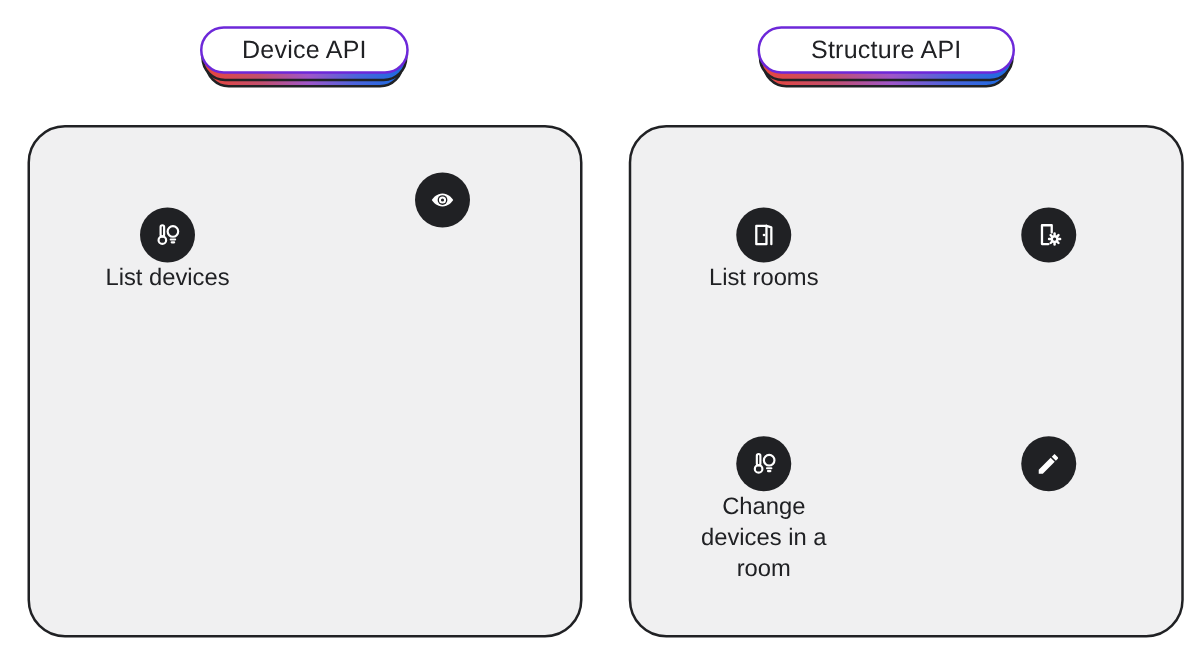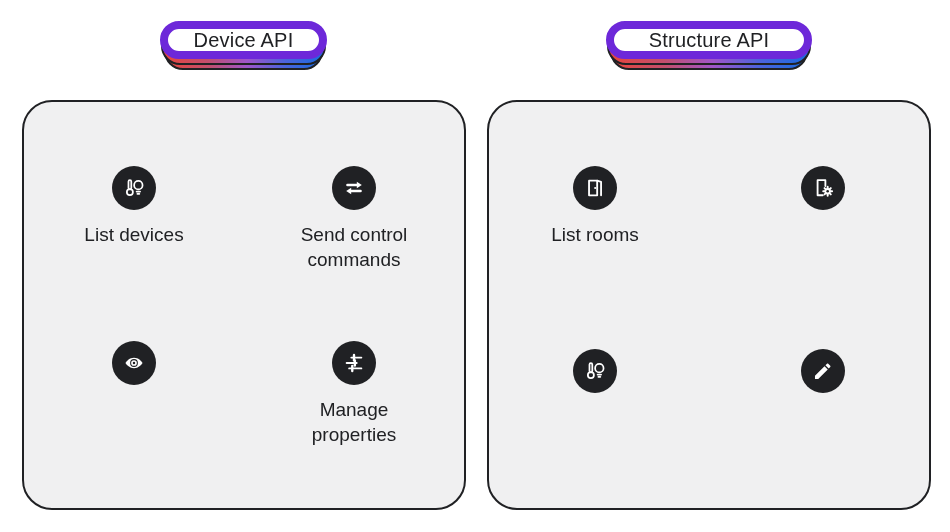--- a/index.html
+++ b/index.html
@@ -13,48 +13,48 @@
   .pill{position:absolute;height:38px;}
   .pill .layer{
     position:absolute;height:100%;box-sizing:border-box;
     border:2px solid #202124;border-radius:21px;
     background:linear-gradient(90deg,#e8453c 0%,#c14f6e 28%,#9f56c9 52%,#4b64dc 76%,#1a6be0 100%);
   }
   .pill .layer.l2{left:4px;right:4px;top:11px;}
   .pill .layer.l1{left:1px;right:1px;top:6px;}
   .pill .face{
     position:absolute;left:0;right:0;top:0;bottom:0;box-sizing:border-box;
-    background:#ffffff;border:8px solid #6d28d9;border-radius:21px;
+    background:#ffffff;border:2px solid #6d28d9;border-radius:21px;
     display:flex;align-items:center;justify-content:center;
     font-size:20px;font-weight:500;letter-spacing:.2px;
   }
   #pill-device{left:160px;top:21px;width:167px;}
   #pill-structure{left:606px;top:21px;width:206px;text-align:center;}
 
   
   .panel{
     position:absolute;top:100px;width:444px;height:410px;box-sizing:border-box;
     background:#f0f0f1;border:2px solid #202124;border-radius:30px;
     display:grid;grid-template-columns:1fr 1fr;grid-template-rows:1fr 1fr;
   }
   #panel-device{left:22px;}
-  #panel-structure{left:487px;gap:16px;}
+  #panel-structure{left:503px;gap:16px;}
 
   .cell{display:flex;flex-direction:column;align-items:center;}
   .cell.row1{padding-top:64px;}
   .cell.row2{padding-top:36px;}
 
   .icon-circle{
     width:44px;height:44px;border-radius:50%;background:#202124;
     display:flex;align-items:center;justify-content:center;flex:0 0 auto;
   }
   .icon-circle svg{display:block;}
 
   .cell-label{
-    margin-top:12px;text-align:center;white-space:pre-line;
+    text-align:center;white-space:pre-line;
     font-size:19px;line-height:25px;color:#202124;
   }
 </style>
 </head>
 <body>
 
 <div class="pill" id="pill-device">
   <div class="layer l2"></div>
   <div class="layer l1"></div>
   <div class="face">Device API</div>
@@ -74,57 +74,31 @@
         <rect x="6.9" y="4.8" width="2.6" height="8.4" rx="1.3"></rect>
         <circle cx="8.2" cy="15.8" r="2.8"></circle>
         <circle cx="16" cy="9.4" r="3.9"></circle>
         <line x1="14.4" y1="15.3" x2="17.6" y2="15.3"></line>
         <line x1="15.1" y1="17.4" x2="16.9" y2="17.4"></line>
       </svg>
     </div>
     <div class="cell-label">List devices</div>
   </div>
 
-  <div class="cell row1">
-    <div class="icon-circle">
-      <svg width="26" height="26" viewBox="0 0 24 24">
-        <line x1="6" y1="9.2" x2="15" y2="9.2" stroke="#fff" stroke-width="2.4" stroke-linecap="round"></line>
-        <polygon points="14.6,6.2 19.2,9.2 14.6,12.2" fill="#fff"></polygon>
-        <line x1="9" y1="14.8" x2="18" y2="14.8" stroke="#fff" stroke-width="2.4" stroke-linecap="round"></line>
-        <polygon points="9.4,11.8 4.8,14.8 9.4,17.8" fill="#fff"></polygon>
-      </svg>
-    </div>
-    <div class="cell-label">Send control
-commands</div>
-  </div>
 
   <div class="cell row2">
     <div class="icon-circle">
       <svg width="26" height="26" viewBox="0 0 24 24">
         <path d="M12 7.2 C8 7.2 5.3 10.1 4.1 12 C5.3 13.9 8 16.8 12 16.8 C16 16.8 18.7 13.9 19.9 12 C18.7 10.1 16 7.2 12 7.2 Z" fill="#fff"></path>
         <circle cx="12" cy="12" r="3.6" fill="#202124"></circle>
         <circle cx="12" cy="12" r="1.9" fill="none" stroke="#fff" stroke-width="1.5"></circle>
       </svg>
     </div>
   </div>
 
-  <div class="cell row2">
-    <div class="icon-circle">
-      <svg width="26" height="26" viewBox="0 0 24 24" stroke="#fff" stroke-linecap="round">
-        <line x1="9.5" y1="7" x2="18.8" y2="7" stroke-width="1.7"></line>
-        <line x1="12" y1="4.6" x2="12" y2="9.4" stroke-width="2.2"></line>
-        <line x1="5.2" y1="12" x2="14.5" y2="12" stroke-width="1.7"></line>
-        <line x1="12.8" y1="9.6" x2="12.8" y2="14.4" stroke-width="2.2"></line>
-        <line x1="7.5" y1="17" x2="18.8" y2="17" stroke-width="1.7"></line>
-        <line x1="10.4" y1="14.6" x2="10.4" y2="19.4" stroke-width="2.2"></line>
-      </svg>
-    </div>
-    <div class="cell-label">Manage
-properties</div>
-  </div>
 
 </div>
 
 <div class="panel" id="panel-structure">
 
   <div class="cell row1">
     <div class="icon-circle">
       <svg width="26" height="26" viewBox="0 0 24 24" fill="none" stroke="#fff" stroke-width="1.7" stroke-linecap="round" stroke-linejoin="round">
         <rect x="6.5" y="5.2" width="7.5" height="13.6"></rect>
         <circle cx="12.2" cy="12" r="1" fill="#fff" stroke="none"></circle>
@@ -153,20 +127,23 @@
   <div class="cell row2">
     <div class="icon-circle">
       <svg width="26" height="26" viewBox="0 0 24 24" fill="none" stroke="#fff" stroke-width="1.6" stroke-linecap="round">
         <rect x="6.9" y="4.8" width="2.6" height="8.4" rx="1.3"></rect>
         <circle cx="8.2" cy="15.8" r="2.8"></circle>
         <circle cx="16" cy="9.4" r="3.9"></circle>
         <line x1="14.4" y1="15.3" x2="17.6" y2="15.3"></line>
         <line x1="15.1" y1="17.4" x2="16.9" y2="17.4"></line>
       </svg>
     </div>
+    <div class="cell-label">Change
+devices in a
+room</div>
   </div>
 
   <div class="cell row2">
     <div class="icon-circle">
       <svg width="26" height="26" viewBox="0 0 24 24">
         <path fill="#fff" d="M4.6 16.4 V19.4 h3 L16.4 10.6 l-3-3 L4.6 16.4 z M18.7 8.3 c.31-.31.31-.82 0-1.13 l-1.87-1.87 c-.31-.31-.82-.31-1.13 0 l-1.46 1.46 3 3 1.46-1.46 z"></path>
       </svg>
     </div>
   </div>
 

